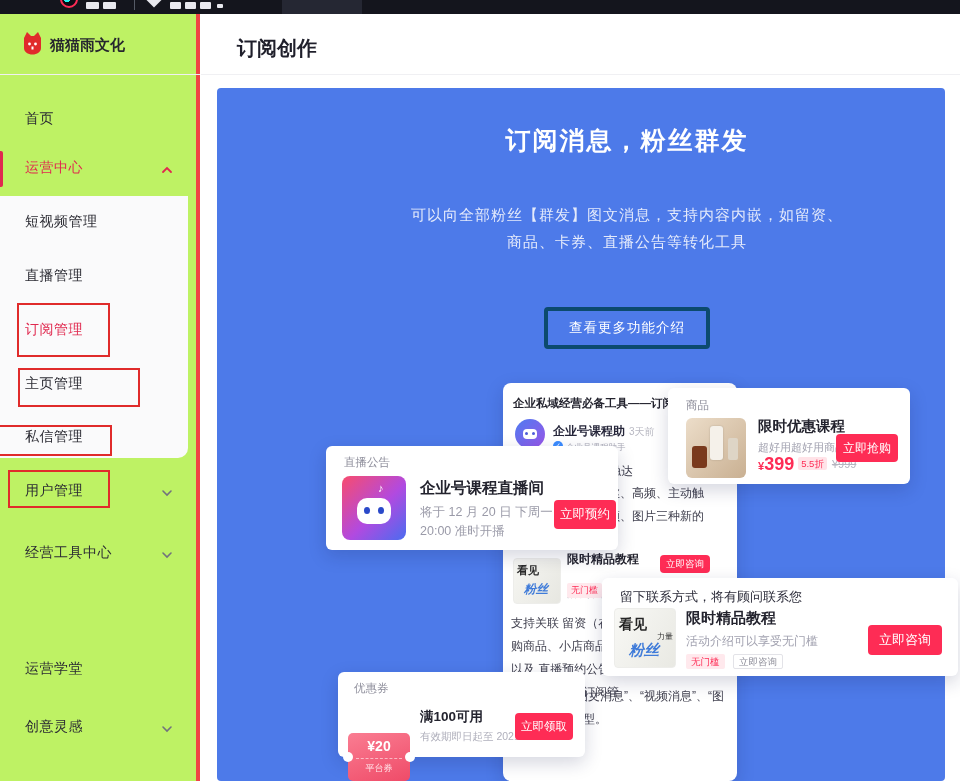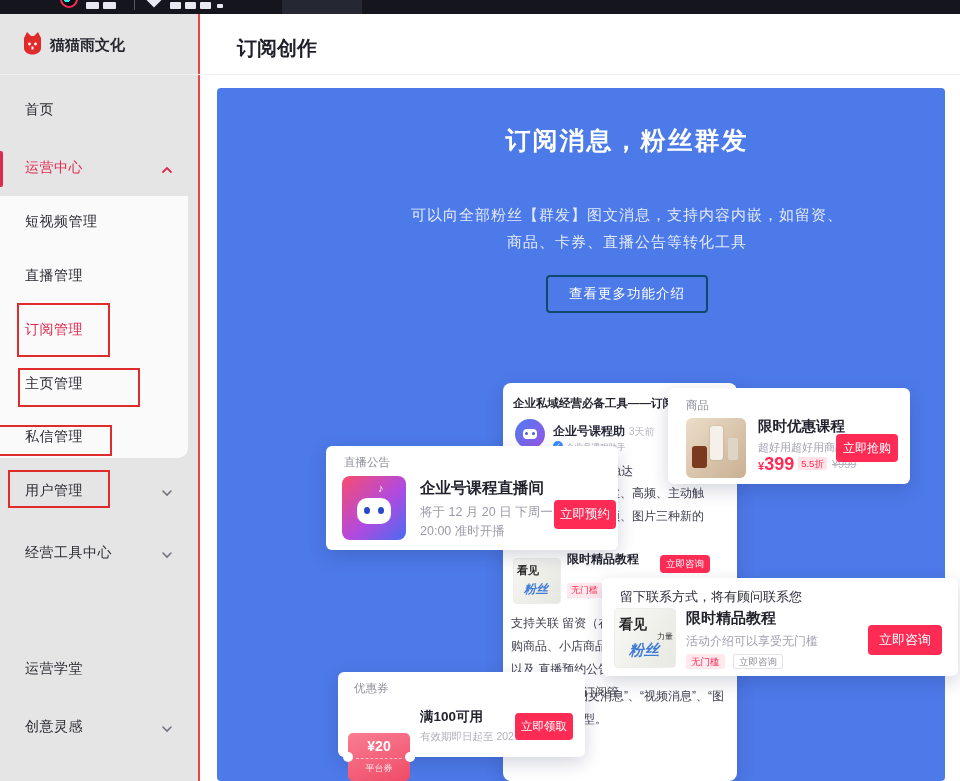--- a/index.html
+++ b/index.html
@@ -10,21 +10,21 @@
   
   .topbar { position:absolute; left:0; top:0; width:960px; height:14px; background:#14151d; overflow:hidden; z-index:60; }
   .topbar .lite { position:absolute; left:282px; top:0; width:80px; height:14px; background:#252733; }
   .tb-circle { position:absolute; left:60px; top:-10px; width:18px; height:18px; border-radius:50%;
                background:radial-gradient(circle at 35% 45%, #25f4ee 0 30%, #0b0b14 31%); border:2px solid #fe2c55; }
   .tb-glyph { position:absolute; top:2px; height:7px; background:#e8e8ee; border-radius:1px; }
   .tb-divider { position:absolute; left:134px; top:0; width:1px; height:10px; background:#555a66; }
   .tb-cube { position:absolute; left:148px; top:-7px; width:12px; height:12px; background:#e8e8ee; transform:rotate(45deg); }
 
   
-  .sidebar { position:absolute; left:0; top:14px; width:200px; height:767px; background:#e5e5e5; border-right:2px solid #ef4444; z-index:30; }
+  .sidebar { position:absolute; left:0; top:14px; width:200px; height:767px; background:#bef264; border-right:4px solid #ef4444; z-index:30; }
   .side-head { position:absolute; left:0; top:0; width:200px; height:61px; border-bottom:1px solid #f0f0f3; }
   .cat-logo { position:absolute; left:22px; top:17px; width:21px; height:24px; }
   .company { position:absolute; left:50px; top:22px; font-size:15px; font-weight:700; color:#26262e; }
   .subgroup-bg { position:absolute; left:0; top:182px; width:188px; height:262px; background:#fafafb; border-radius:0 0 10px 0; }
   .nav-item { position:absolute; left:0; width:200px; height:40px; cursor:pointer; }
   .nav-label { position:absolute; left:25px; top:10px; font-size:14px; color:#2b2b33; letter-spacing:.5px; }
   .nav-item.red .nav-label { color:#e0294f; }
   .nav-chevron { position:absolute; left:160px; top:14px; width:14px; height:14px; }
   .active-bar { position:absolute; left:0; top:137px; width:3px; height:36px; background:#e0294f; border-radius:0 2px 2px 0; }
 
@@ -33,21 +33,21 @@
 
   
   .pagehead { position:absolute; left:201px; top:14px; width:759px; height:61px; background:#fff; border-bottom:1px solid #f0f0f3; z-index:20; }
   .pagehead-title { position:absolute; left:36px; top:21px; font-size:20px; font-weight:700; color:#1f1f2b; }
 
   
   .hero { position:absolute; left:217px; top:88px; width:728px; height:693px; background:#4d7ae9; border-radius:4px; z-index:1; }
   .hero-inner { position:absolute; left:0; top:0; width:100%; text-align:center; transform:translateX(46px); }
   .hero-title { margin-top:36px; font-size:25px; font-weight:700; color:#fff; letter-spacing:2px; }
   .hero-desc { margin-top:44px; font-size:15px; line-height:27px; color:#e4eafb; letter-spacing:1px; }
-  .hero-cta { display:inline-block; margin-top:20px; padding:8px 21px; border:2px solid #0c4a6e; border-radius:4px;
+  .hero-cta { display:inline-block; margin-top:52px; padding:8px 21px; border:4px solid #0c4a6e; border-radius:4px;
               color:#fff; font-size:13.5px; letter-spacing:1px; background:transparent; cursor:pointer; }
 
   
   .card { position:absolute; background:#fff; border-radius:6px; box-shadow:0 6px 18px rgba(20,30,80,.18); }
   .card-label { position:absolute; font-size:11.5px; color:#8d8d9a; }
   .red-btn { position:absolute; background:#fe2c55; color:#fff; border:none; border-radius:4px; text-align:center; cursor:pointer; }
 
   
   .feed-card { left:503px; top:383px; width:234px; height:398px; border-radius:8px; z-index:2; }
   .feed-title { position:absolute; left:10px; top:13px; width:230px; font-size:11.5px; font-weight:700; color:#23232e; white-space:nowrap; }
@@ -152,21 +152,21 @@
         <circle cx="7.5" cy="13" r="1.4" fill="#fff"></circle>
           <circle cx="13.5" cy="13" r="1.4" fill="#fff"></circle>
         <rect x="9.5" y="15.5" width="2" height="3" fill="#fff"></rect>
       </svg>
       <span class="company">猫猫雨文化</span>
     </div>
 
     <div class="subgroup-bg"></div>
     <div class="active-bar"></div>
 
-    <div class="nav-item" style="top:77px">
+    <div class="nav-item" style="top:86px">
       <span class="nav-label">首页</span>
     </div>
     <div class="nav-item red" style="top:135px">
       <span class="nav-label">运营中心</span>
       <svg class="nav-chevron" viewBox="0 0 14 14">
           <path d="M3 9 L7 5 L11 9" fill="none" stroke="#e0294f" stroke-width="1.8" stroke-linecap="round"></path>
         </svg>
     </div>
     <div class="nav-item" style="top:189px">
       <span class="nav-label">短视频管理</span>

